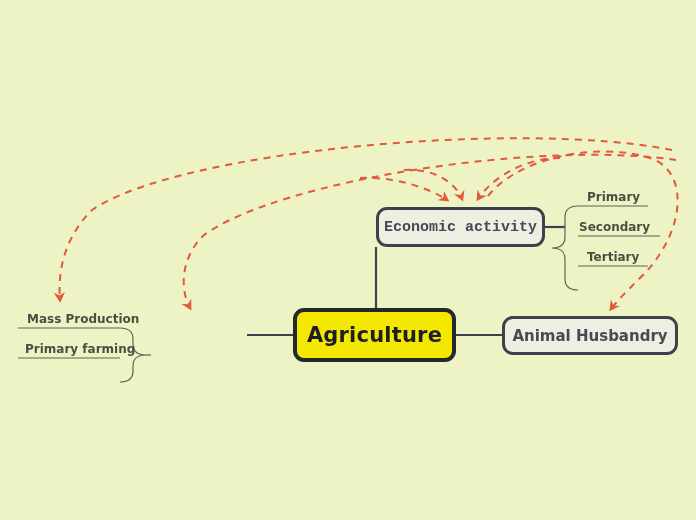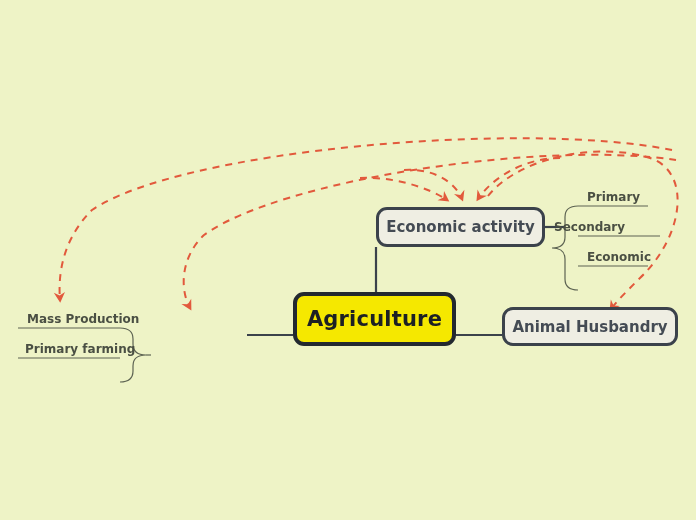--- a/index.html
+++ b/index.html
@@ -32,21 +32,21 @@
     position: absolute;
     box-sizing: border-box;
     display: flex;
     align-items: center;
     justify-content: center;
     white-space: nowrap;
     font-weight: bold;
   }
   .node-root {
     left: 293px;
-    top: 292px;
+    top: 308px;
     width: 163px;
     height: 54px;
     background: #f5e800;
     border: 4px solid #23292f;
     border-radius: 11px;
     color: #1c2024;
     font-size: 21px;
     letter-spacing: 0.2px;
   }
   .node-branch {
@@ -54,30 +54,31 @@
     border: 3px solid #3b424b;
     border-radius: 11px;
     color: #444b54;
     font-size: 15px;
   }
   .node-econ {
     left: 376px;
     top: 207px;
     width: 169px;
     height: 40px;
+    font-family: Liberation Mono, monospace;
   }
   .node-farming {
     left: 151px;
     top: 316px;
     width: 96px;
     height: 39px;
   }
   .node-animal {
     left: 502px;
-    top: 307px;
+    top: 316px;
     width: 176px;
     height: 39px;
   }
 
   
   .leaf {
     position: absolute;
     font-size: 12px;
     color: #4a4f43;
     white-space: nowrap;
@@ -151,25 +152,25 @@
   </div>
 
 
   <div class="node node-branch node-animal">
     <span>Animal Husbandry</span>
   </div>
 
   <div class="leaf leaf-r" style="left:587px; top:190px;">
     <span>Primary</span>
   </div>
-  <div class="leaf leaf-r" style="left:554px; top:220px;">
+  <div class="leaf leaf-r" style="left:579px; top:220px;">
     <span>Secondary</span>
   </div>
   <div class="leaf leaf-r" style="left:587px; top:250px;">
-    <span>Economic</span>
+    <span>Tertiary</span>
   </div>
 
   <div class="leaf leaf-l" style="left:27px; top:312px;">
     <span>Mass Production</span>
   </div>
   <div class="leaf leaf-l" style="left:25px; top:342px;">
     <span>Primary farming</span>
   </div>
 
 </div>

